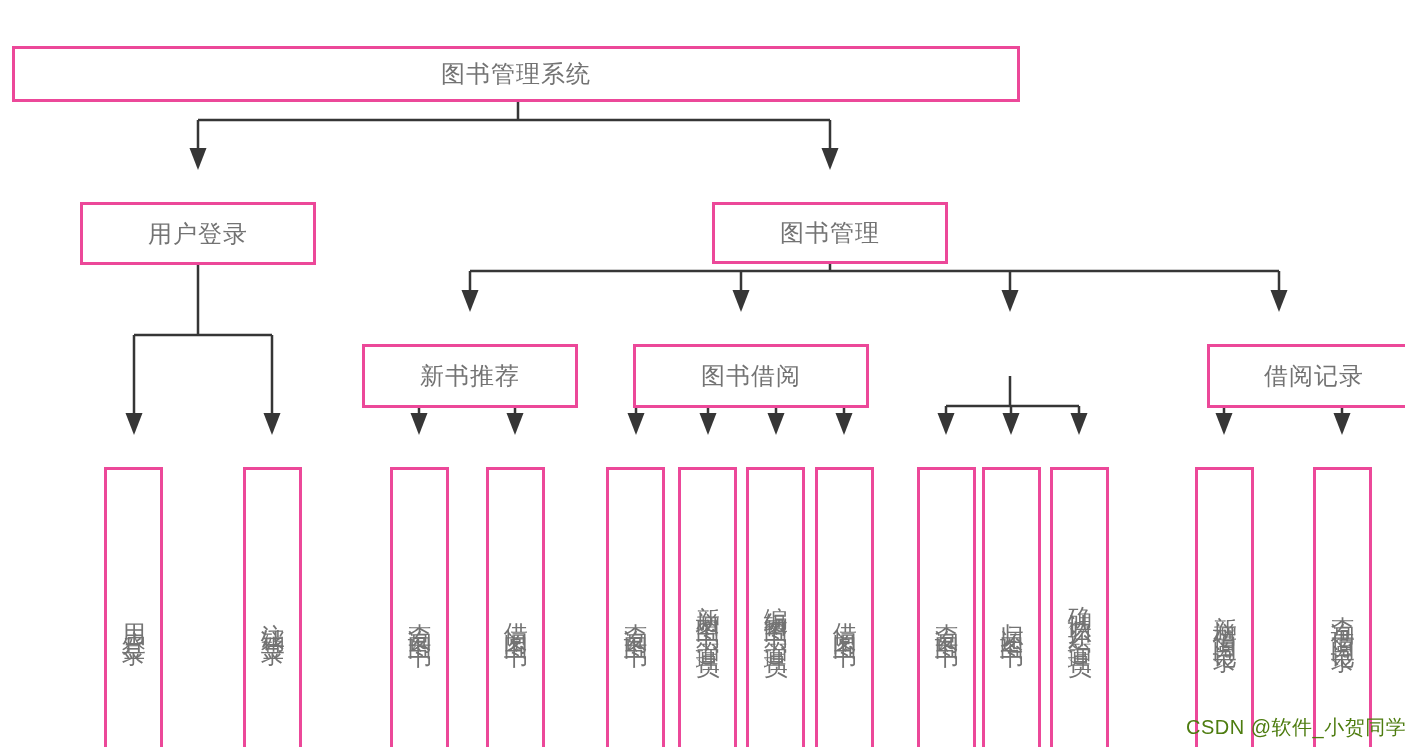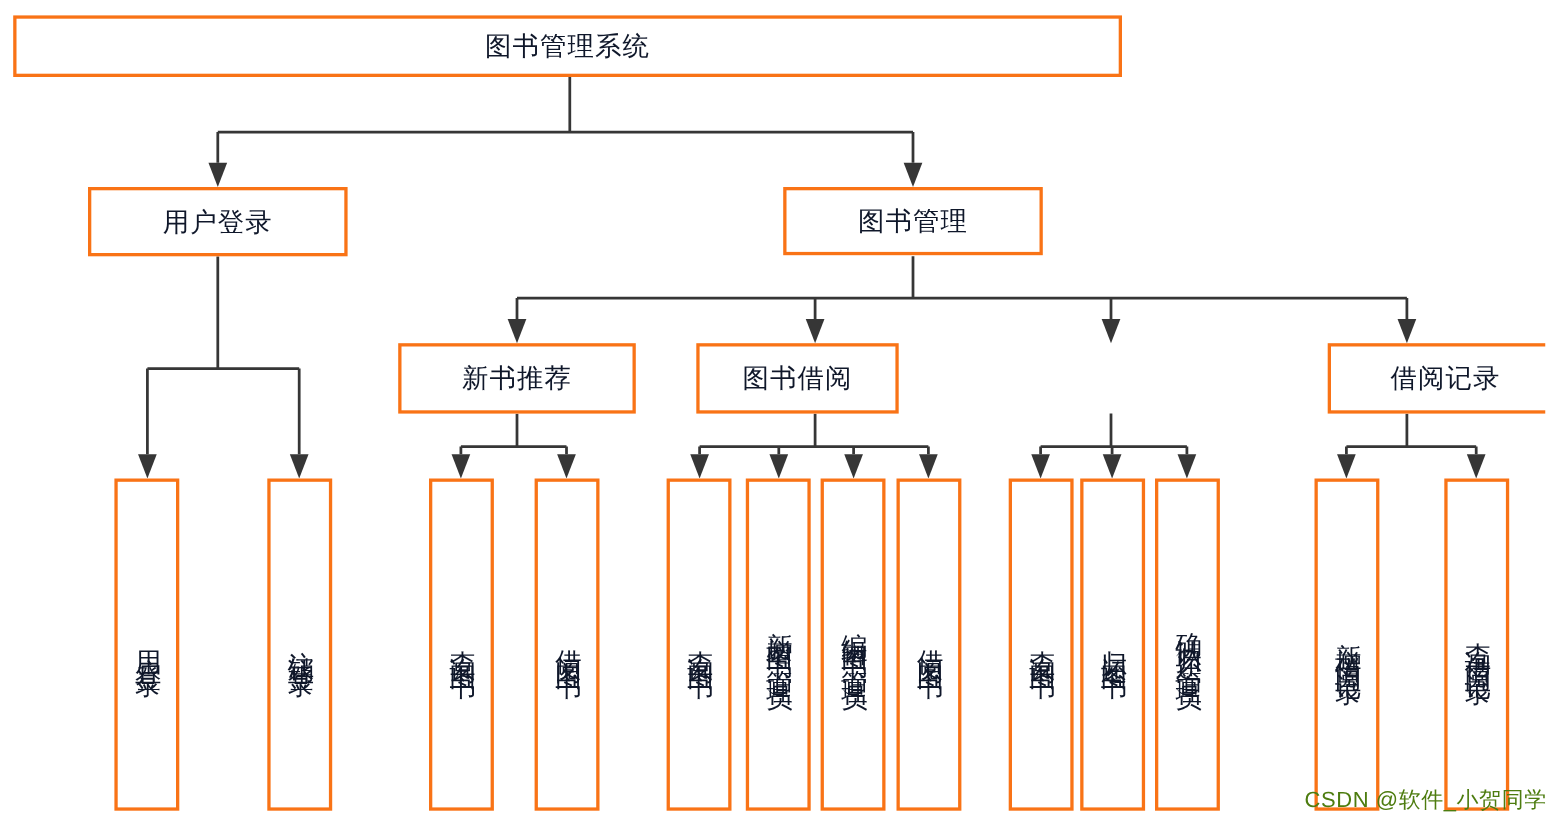--- a/index.html
+++ b/index.html
@@ -14,26 +14,27 @@
   svg.connectors {
     position: absolute;
     left: 0; top: 0;
     width: 1405px; height: 747px;
     z-index: 1;
   }
   .box {
     position: absolute;
     box-sizing: border-box;
     background: #ffffff;
-    border: 3px solid #f97316;
+    border: 3px solid #ec4899;
     display: flex;
     align-items: center;
     justify-content: center;
-    color: #0f172a;
+    color: #737373;
     z-index: 2;
+    margin-top: 32px;
   }
   .h-label {
     font-size: 24px;
     letter-spacing: 1px;
     white-space: nowrap;
   }
   .v-label {
     writing-mode: vertical-rl;
     text-orientation: mixed;
     font-size: 24px;
@@ -106,21 +107,21 @@
   <div class="box" style="left:80px; top:170px; width:236px; height:63px;">
     <span class="h-label">用户登录</span>
   </div>
   <div class="box" style="left:362px; top:312px; width:216px; height:64px;">
     <span class="h-label">新书推荐</span>
   </div>
 
   <div class="box" style="left:712px; top:170px; width:236px; height:62px;">
     <span class="h-label">图书管理</span>
   </div>
-  <div class="box" style="left:633px; top:312px; width:184px; height:64px;">
+  <div class="box" style="left:633px; top:312px; width:236px; height:64px;">
     <span class="h-label">图书借阅</span>
   </div>
   <div class="box" style="left:1207px; top:312px; width:214px; height:64px;align-items:center;">
     <span class="h-label">借阅记录</span>
   </div>
 
   <div class="box" style="left:104px; top:435px; width:59px; height:302px;">
     <span class="v-label">用户登录</span>
   </div>
   <div class="box" style="left:243px; top:435px; width:59px; height:302px;">

